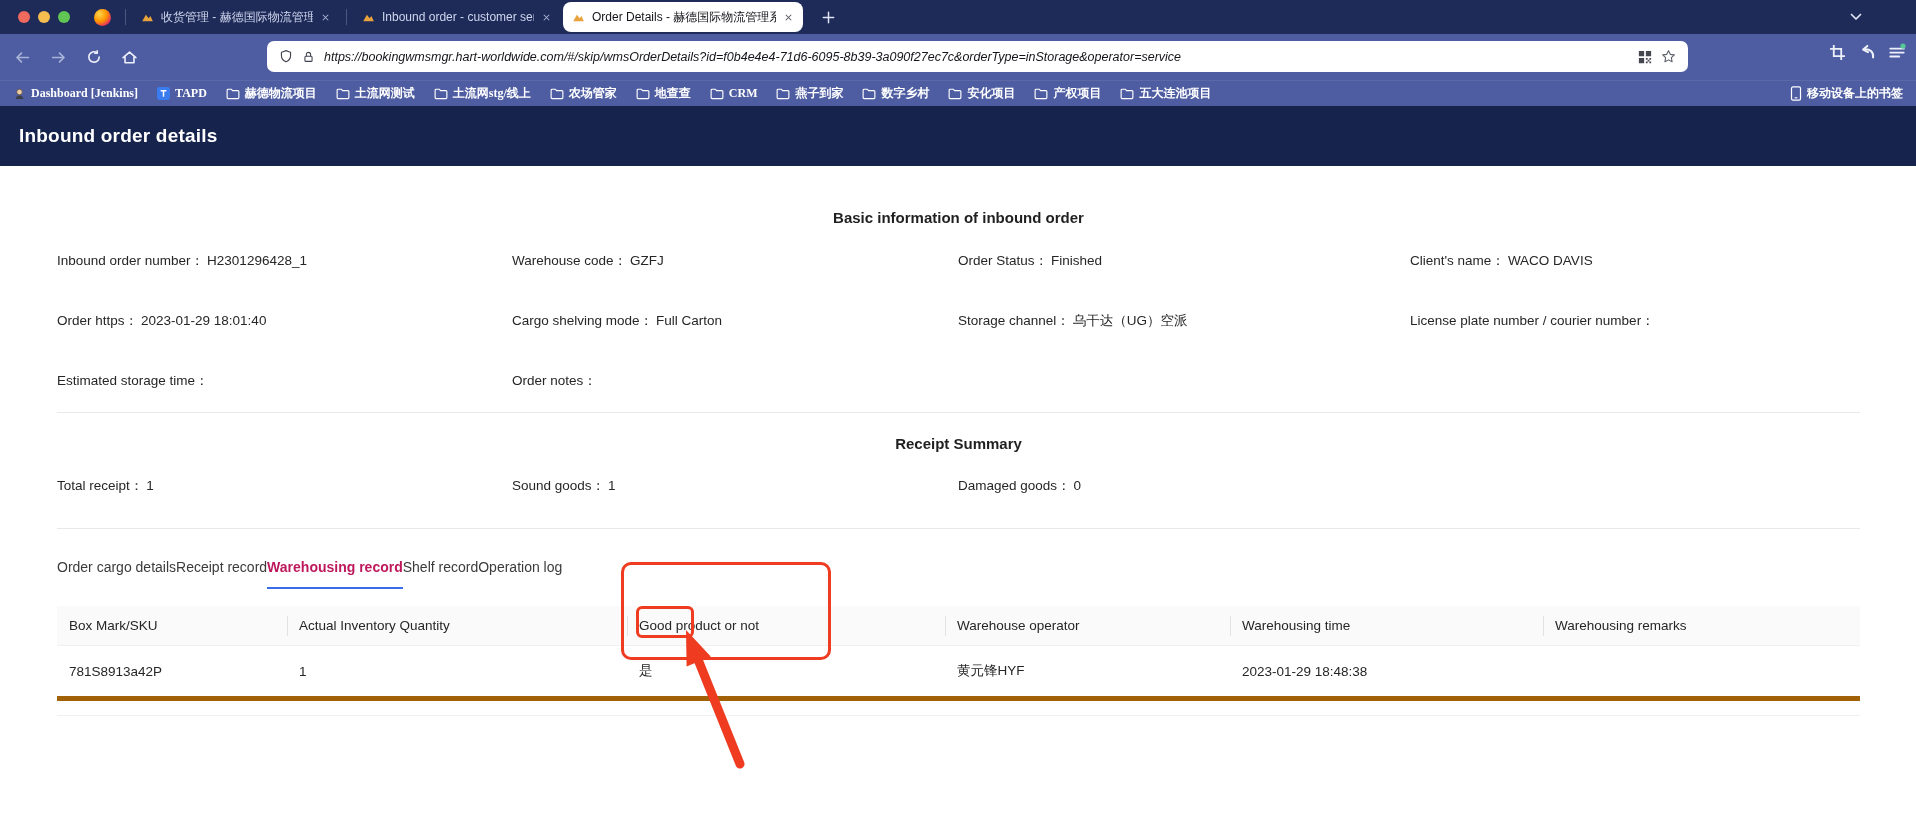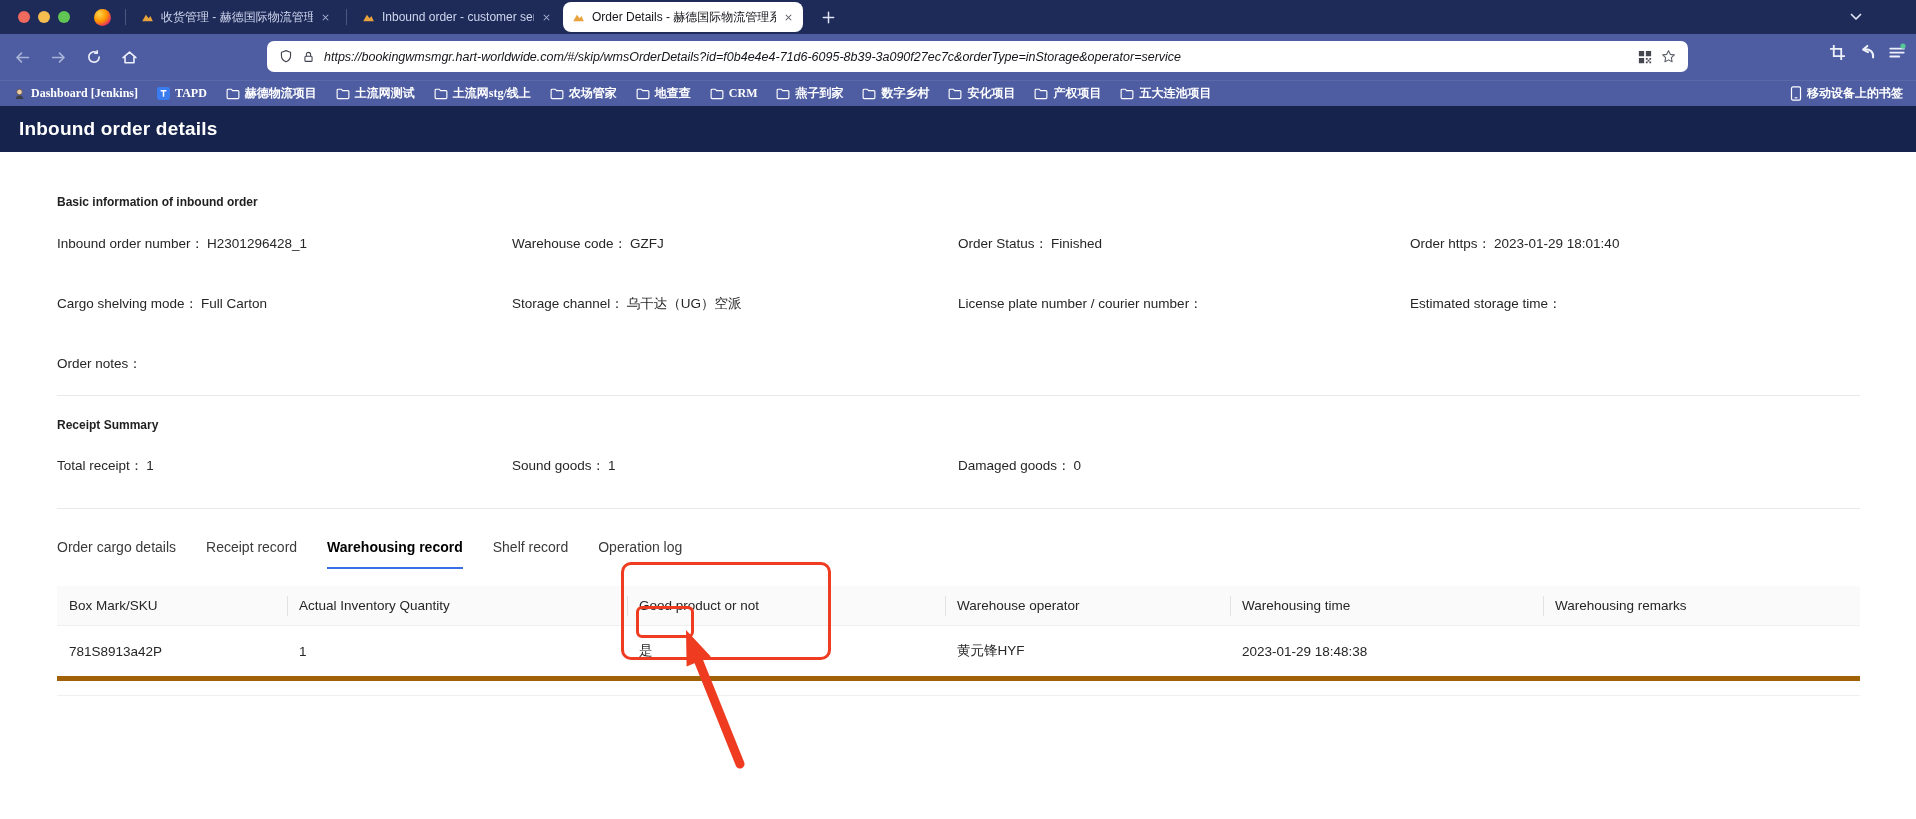--- a/index.html
+++ b/index.html
@@ -54,44 +54,44 @@
   .bookmarksbar {
     height:26px; background:#4e5da2; border-top:1px solid rgba(255,255,255,.08);
     display:flex; align-items:center; gap:19px; padding:0 13px;
     color:#ffffff; font-size:12px; font-weight:600;font-family:Liberation Serif, serif;
   }
   .bm { display:flex; align-items:center; gap:5px; white-space:nowrap; }
   .bm-right { margin-left:auto; }
 
   
   .pageheader {
-    height:46px; background:#16234c; color:#ffffff;
+    height:60px; background:#16234c; color:#ffffff;
     display:flex; align-items:center; padding-left:19px;
     font-size:19px; font-weight:600; letter-spacing:.2px;
   }
   .content { padding:0 56px 0 57px; }
-  .sec-title { font-size:12px; font-weight:700; color:#1f1f1f; }
+  .sec-title { font-size:15px; font-weight:700; color:#1f1f1f;text-align:center; }
   .sec-title.first { padding-top:43px; }
   .sec-title.second { margin-top:22px; }
   .info-grid {
     margin-top:26px;
     display:grid; grid-template-columns:455px 446px 452px 1fr;
     row-gap:42px; font-size:13.5px; color:#262626;
   }
   .info-grid.summary { margin-top:25px; }
   .field { white-space:nowrap; }
   .field .val { margin-left:3px; }
   hr.div { border:none; border-top:1px solid #e9e9e9; margin:0; }
   hr.d1 { margin-top:22px; }
   hr.d2 { margin-top:33px; }
   hr.d3 { margin-top:14px; border-top-color:#f0f0f0; }
 
-  .ctabs { margin-top:30px; display:flex; gap:30px; font-size:14px; color:#3b3b3b; }
+  .ctabs { margin-top:30px; display:flex; font-size:14px; color:#3b3b3b; }
   .ctab { padding-bottom:12px; cursor:pointer; }
-  .ctab.active { color:#000000; font-weight:700; border-bottom:2px solid #3a6ee8; }
+  .ctab.active { color:#be185d; font-weight:700; border-bottom:2px solid #3a6ee8; }
 
   table.records { width:100%; border-collapse:collapse; margin-top:17px; table-layout:fixed; }
   table.records th {
     background:#fafafa; text-align:left; font-weight:500; font-size:13.5px; color:#262626;
     padding:12px 12px; border-bottom:1px solid #f0f0f0; position:relative;
   }
   table.records th:not(:first-child)::before {
     content:""; position:absolute; left:0; top:50%; transform:translateY(-50%);
     width:1px; height:1.5em; background:#e2e2e2;
   }
@@ -376,20 +376,21 @@
 </div>
 
 <div class="content">
 
   <div class="sec-title first">Basic information of inbound order</div>
 
   <div class="info-grid">
     <div class="field"><span class="lbl">Inbound order number：</span><span class="val">H2301296428_1</span></div>
     <div class="field"><span class="lbl">Warehouse code：</span><span class="val">GZFJ</span></div>
     <div class="field"><span class="lbl">Order Status：</span><span class="val">Finished</span></div>
+    <div class="field"><span class="lbl">Client's name：</span><span class="val">WACO DAVIS</span></div>
     <div class="field"><span class="lbl">Order https：</span><span class="val">2023-01-29 18:01:40</span></div>
     <div class="field"><span class="lbl">Cargo shelving mode：</span><span class="val">Full Carton</span></div>
     <div class="field"><span class="lbl">Storage channel：</span><span class="val">乌干达（UG）空派</span></div>
     <div class="field"><span class="lbl">License plate number / courier number：</span><span class="val"></span></div>
     <div class="field"><span class="lbl">Estimated storage time：</span><span class="val"></span></div>
     <div class="field"><span class="lbl">Order notes：</span><span class="val"></span></div>
   </div>
 
   <hr class="div d1">
 

